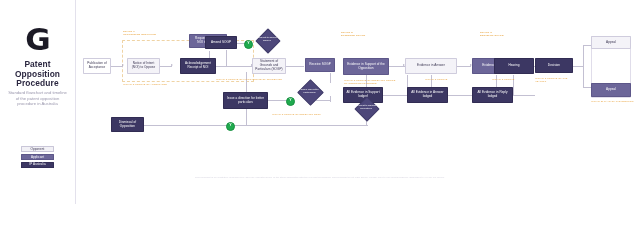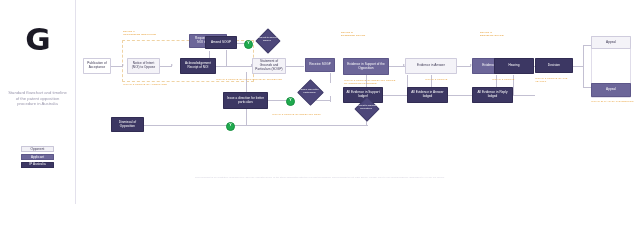--- a/index.html
+++ b/index.html
@@ -154,20 +154,25 @@
 </style>
 </head>
 <body>
 
 <div id="root">
 
   <div id="left-panel">
 
     <div id="brand-logo">G</div>
 
+    <div id="title-block">
+      <div>Patent</div>
+      <div>Opposition</div>
+      <div>Procedure</div>
+    </div>
 
     <div id="subtitle-block">Standard flowchart and timeline of the patent opposition procedure in Australia</div>
 
     <div id="legend">
       <div class="legend-item light">Opponent</div>
       <div class="legend-item mid">Applicant</div>
       <div class="legend-item dark">IP Australia</div>
     </div>
   </div>
 

